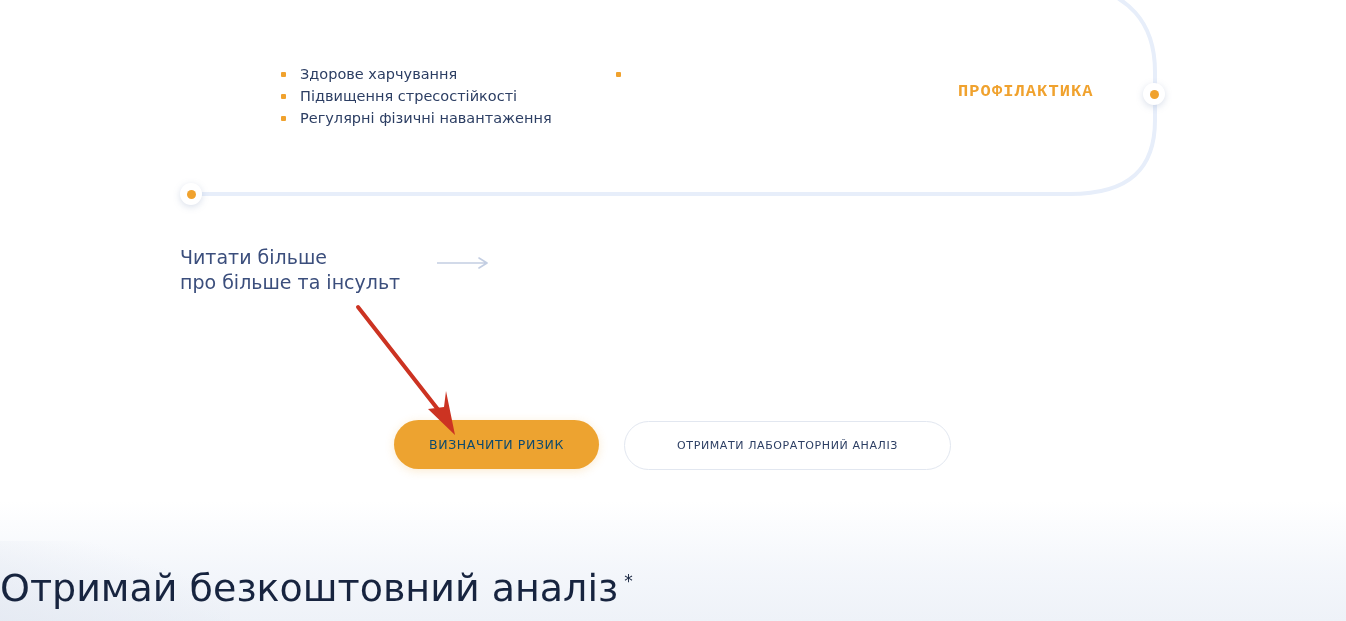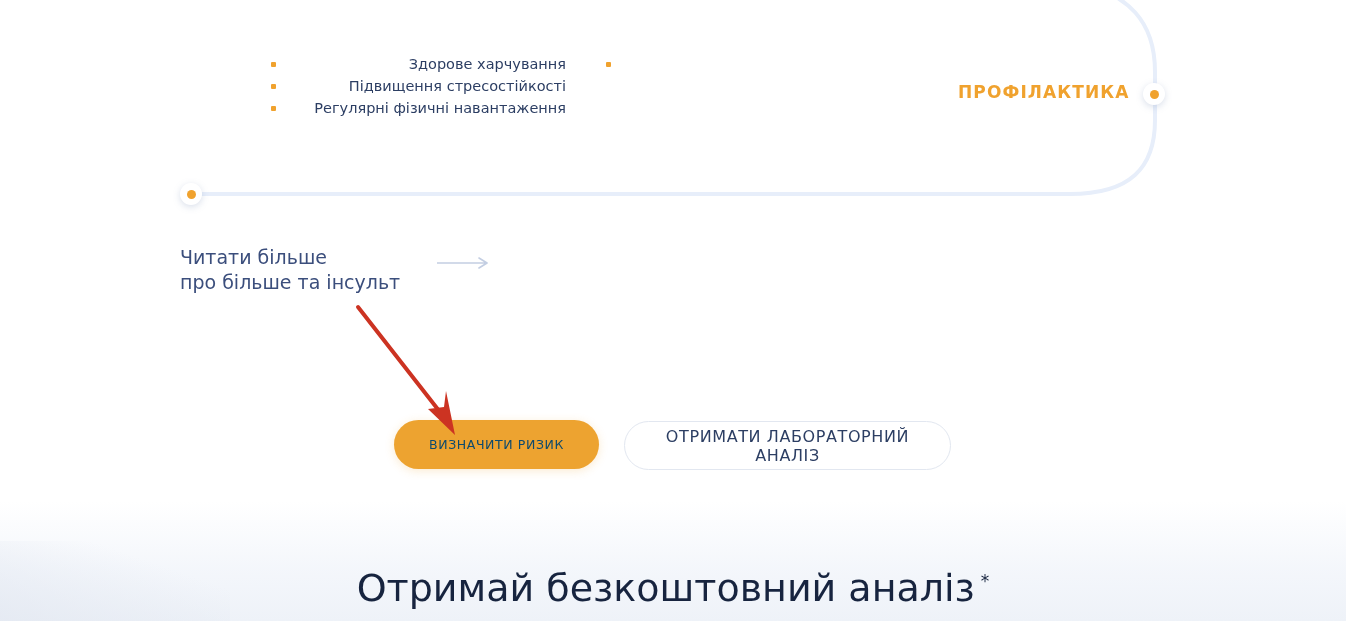--- a/index.html
+++ b/index.html
@@ -72,29 +72,29 @@
   
   .prophylaxis-label {
     position: absolute;
     left: 958px;
     top: 82px;
     font-size: 17px;
     font-weight: 700;
     letter-spacing: 1.1px;
     color: #F0A22E;
     white-space: nowrap;
+    font-family: Liberation Mono, monospace;
   }
 
   
   .bullet-list {
     position: absolute;
-    margin: 6px;
+    margin: 16px;
     padding: 0;
     list-style: none;
-    text-align: right;
   }
   #list-left  { left: 260px; top: 48px; width: 300px; }
   #list-right { left: 595px; top: 48px; width: 300px; }
 
   .bullet-list li {
     position: relative;
     padding-left: 24px;
     margin-bottom: 2px;
     font-size: 14.5px;
     line-height: 20px;
@@ -150,42 +150,42 @@
     position: absolute;
     left: 624px;
     top: 421px;
     width: 327px;
     height: 49px;
     border: 1px solid #E2E7F0;
     border-radius: 26px;
     background: #ffffff;
     color: #2C3E63;
     font-family: inherit;
-    font-size: 16px;
+    font-size: 11px;
     letter-spacing: 0.6px;
     cursor: pointer;
   }
 
   
   .annotation-arrow {
     position: absolute;
     left: 340px;
     top: 295px;
     width: 140px;
     height: 150px;
     pointer-events: none;
   }
 
   
   .bottom-heading {
     position: absolute;
     left: 0;
     top: 566px;
     width: 1346px;
-    text-align: center;
+    text-align: left;
     font-size: 38px;
     color: #17243F;
     white-space: nowrap;
   }
   .bottom-heading sup {
     font-size: 17px;
     vertical-align: super;
     margin-left: 6px;
   }
 </style>

